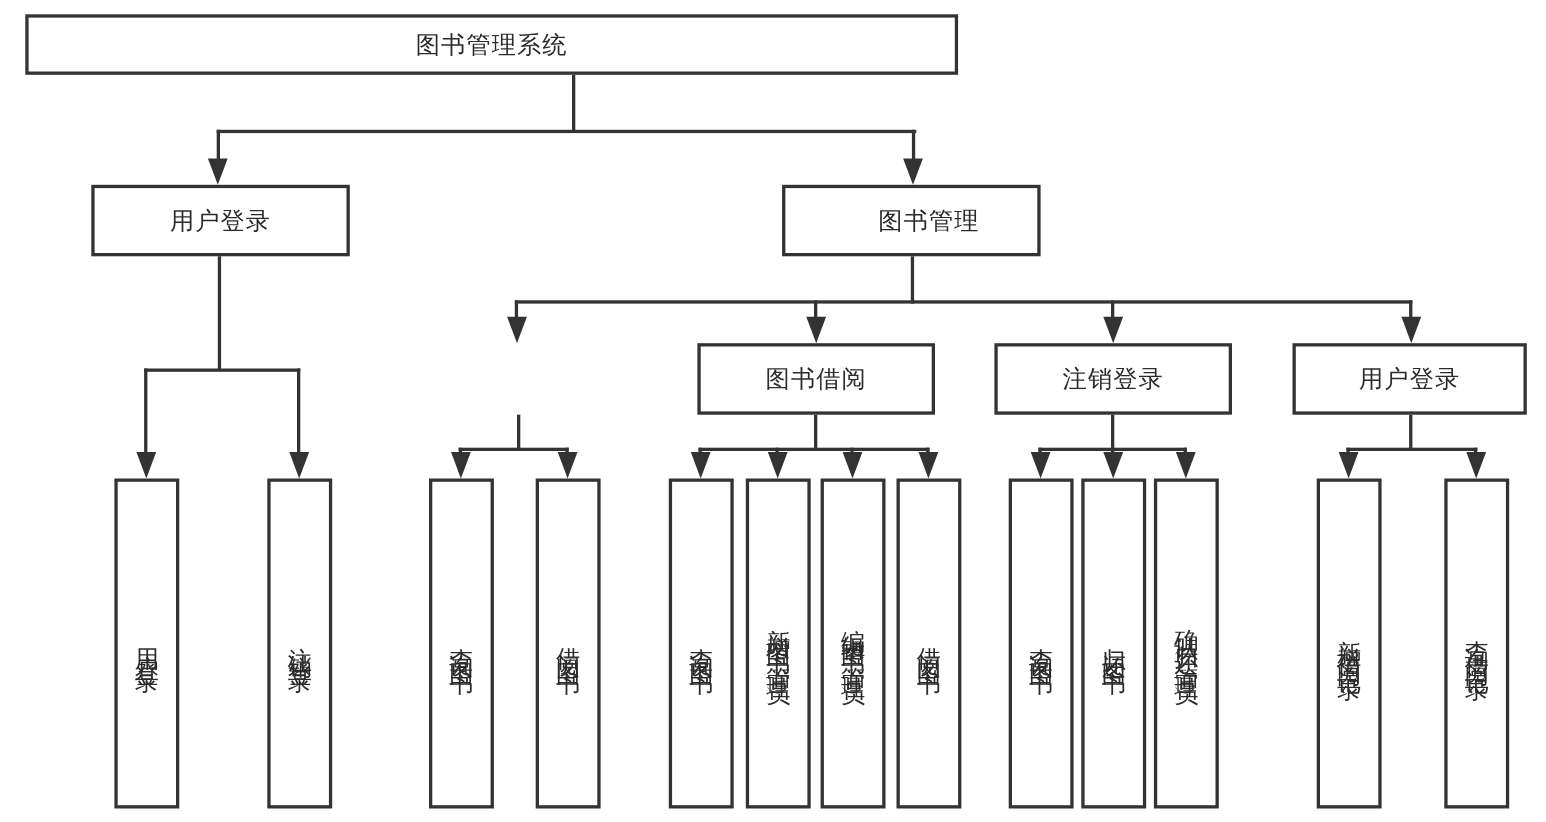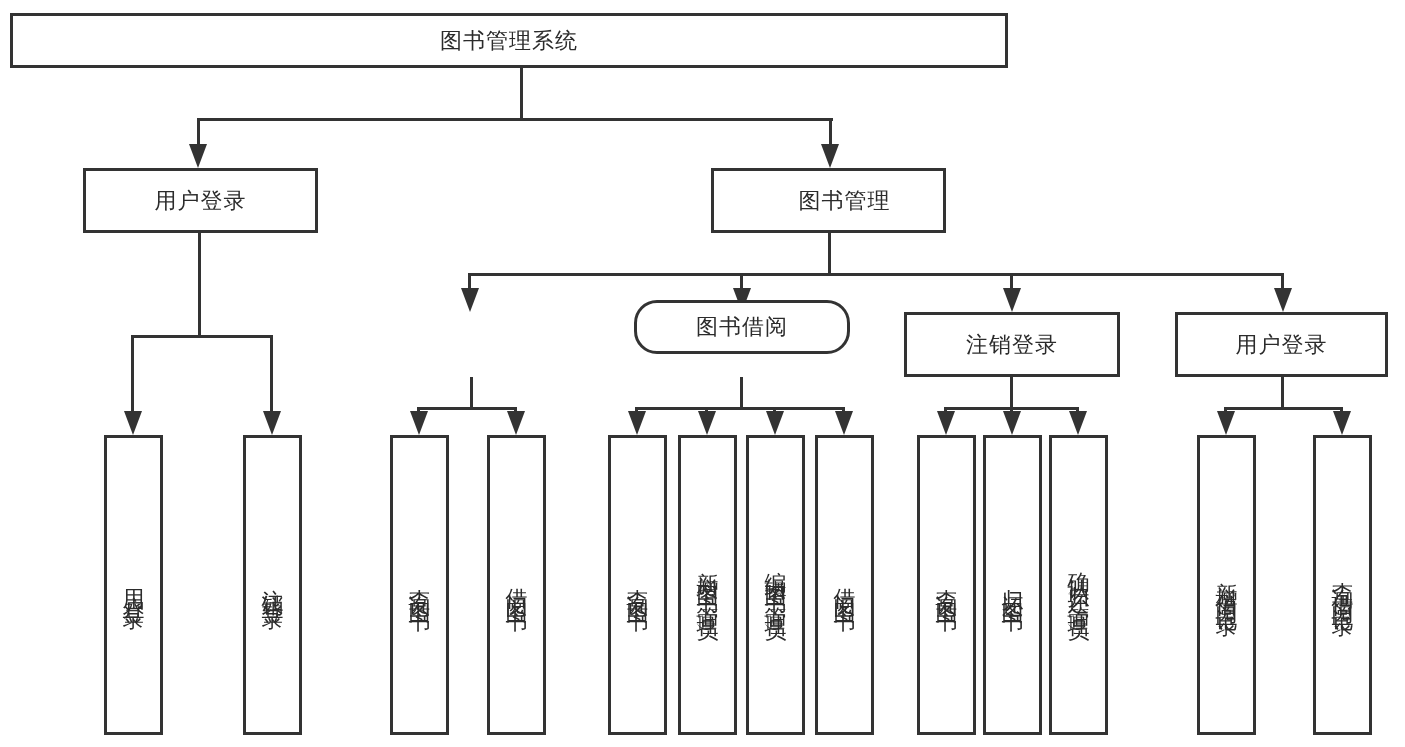--- a/index.html
+++ b/index.html
@@ -56,21 +56,21 @@
     letter-spacing:1px;
     white-space:nowrap;
     z-index:10;
   }
 </style>
 </head>
 <body>
 
 <div class="stage">
 
-  <div class="box" style="left:10px;top:13px;width:998px;height:55px;">
+  <div class="box" style="left:23px;top:13px;width:848px;height:55px;">
     <span>图书管理系统</span>
   </div>
 
   <div class="v" style="left:520px;top:68px;height:52px;"></div>
   <div class="h" style="left:197px;top:118px;width:636px;"></div>
   <div class="v" style="left:197px;top:118px;height:30px;"></div>
   <div class="arw" style="left:189px;top:144px;"></div>
   <div class="v" style="left:829px;top:118px;height:30px;"></div>
   <div class="arw" style="left:821px;top:144px;"></div>
 
@@ -92,21 +92,21 @@
   <div class="h" style="left:468px;top:273px;width:816px;"></div>
   <div class="v" style="left:468px;top:273px;height:18px;"></div>
   <div class="arw" style="left:461px;top:288px;"></div>
   <div class="v" style="left:740px;top:273px;height:18px;"></div>
   <div class="arw" style="left:733px;top:288px;"></div>
   <div class="v" style="left:1010px;top:273px;height:18px;"></div>
   <div class="arw" style="left:1003px;top:288px;"></div>
   <div class="v" style="left:1281px;top:273px;height:18px;"></div>
   <div class="arw" style="left:1274px;top:288px;"></div>
 
-  <div class="box" style="left:634px;top:300px;width:216px;height:54px;border-radius:23px;">
+  <div class="box" style="left:634px;top:312px;width:216px;height:65px;">
     <span>图书借阅</span>
   </div>
   <div class="box" style="left:904px;top:312px;width:216px;height:65px;">
     <span>注销登录</span>
   </div>
   <div class="box" style="left:1175px;top:312px;width:213px;height:65px;">
     <span>用户登录</span>
   </div>
 
   <div class="v" style="left:470px;top:377px;height:33px;"></div>

